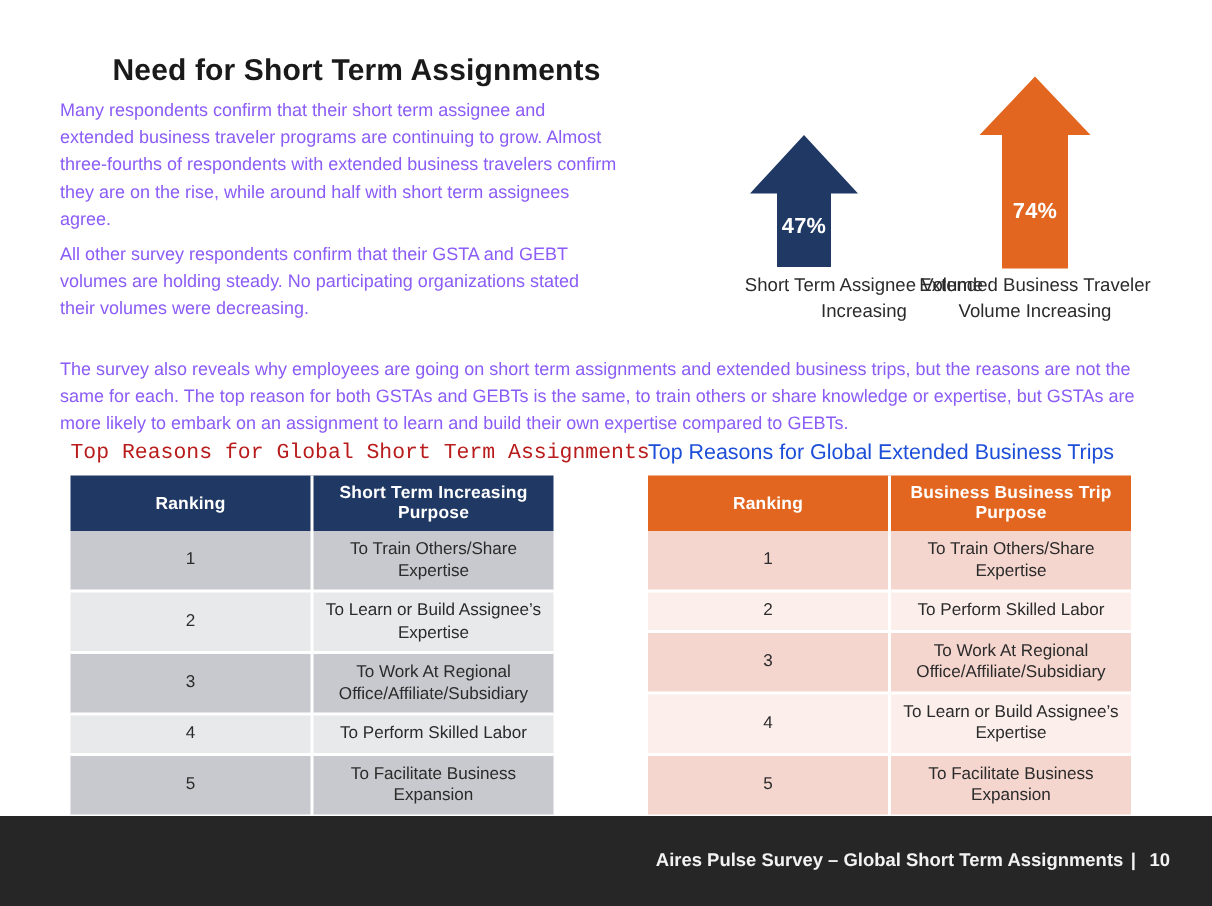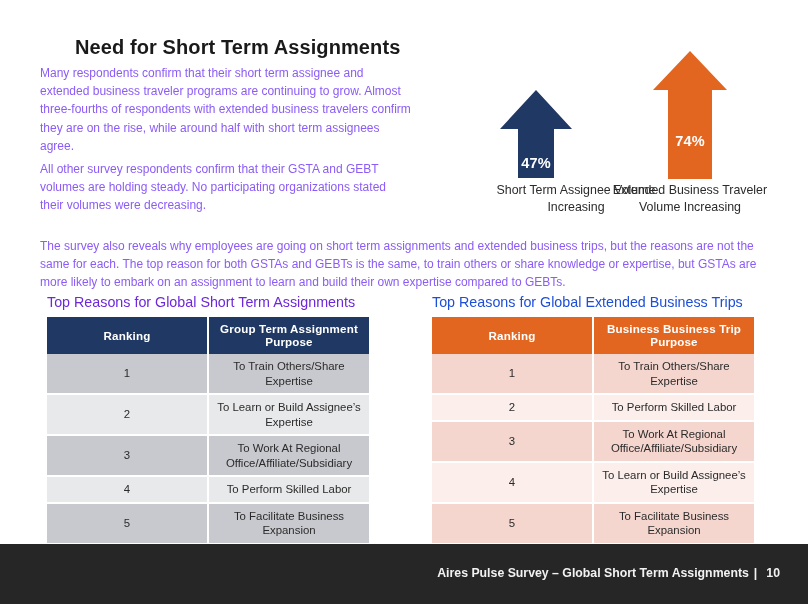--- a/index.html
+++ b/index.html
@@ -72,21 +72,21 @@
 
   .arrow-pct {
     position: absolute;
     width: 100%;
     text-align: center;
     font-size: 14.5px;
     font-weight: bold;
     color: #ffffff;
     letter-spacing: 0.2px;
   }
-  .arrow-unit.navy   .arrow-pct { top: 135px; left: 0; }
+  .arrow-unit.navy   .arrow-pct { top: 123px; left: 0; }
   .arrow-unit.orange .arrow-pct { top: 113px; left: 0; }
 
   .arrow-caption {
     position: absolute;
     left: 0;
     width: 100%;
     text-align: center;
     font-size: 12.4px;
     line-height: 16.5px;
     color: #2b2b2b;
@@ -98,21 +98,21 @@
   .table-block { position: absolute; }
   .table-left  { left: 47px;  top: 292px; width: 322px; }
   .table-right { left: 432px; top: 292px; width: 322px; }
 
   .table-title {
     font-size: 14.3px;
     line-height: 20px;
     margin-bottom: 5px;
     white-space: nowrap;
   }
-  .table-left  .table-title { color: #6d28d9; }
+  .table-left  .table-title { color: #b91c1c; font-family: Liberation Mono, monospace; }
   .table-right .table-title { color: #1d4ed8; }
 
   table.reasons {
     border-collapse: collapse;
     width: 322px;
     table-layout: fixed;
   }
   table.reasons th {
     font-size: 11.6px;
     font-weight: bold;
@@ -205,21 +205,21 @@
     </div>
 
   </div>
 
   <div class="table-block table-left">
     <div class="table-title">Top Reasons for Global Short Term Assignments</div>
     <table class="reasons">
       <thead>
         <tr>
           <th class="hdr-rank">Ranking</th>
-          <th>Group Term Assignment Purpose</th>
+          <th>Short Term Increasing Purpose</th>
         </tr>
       </thead>
       <tbody>
         <tr class="odd">
             <td class="rank">1</td>
             <td>To Train Others/Share Expertise</td>
           </tr>
         <tr class="even">
             <td class="rank">2</td>
             <td>To Learn or Build Assignee’s Expertise</td>

